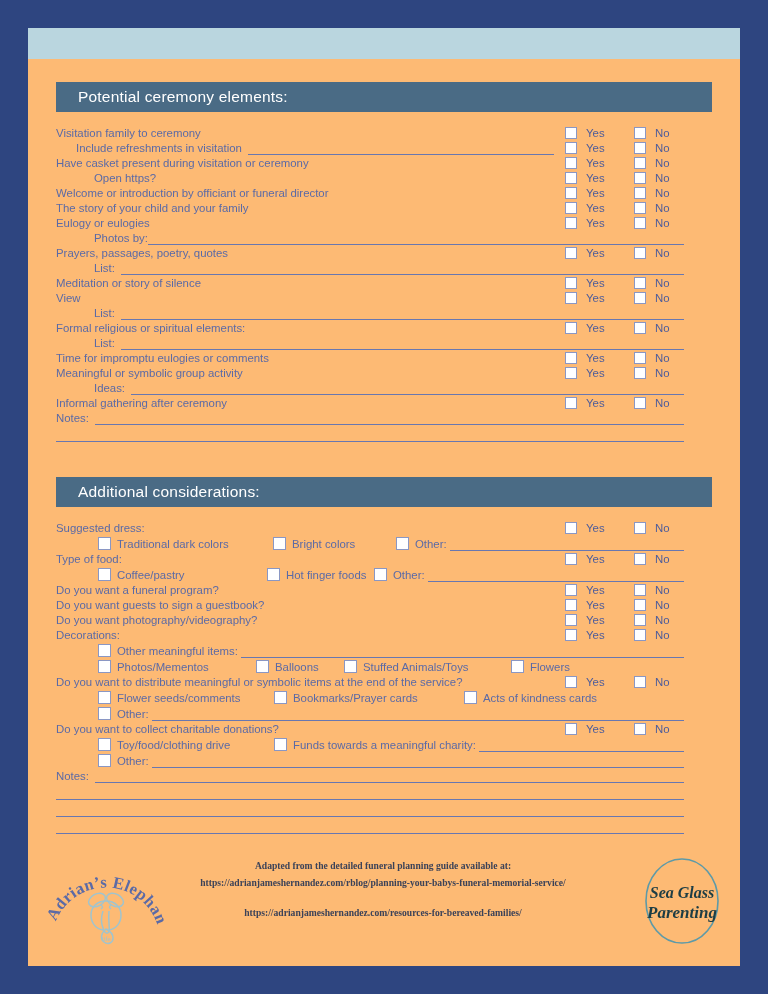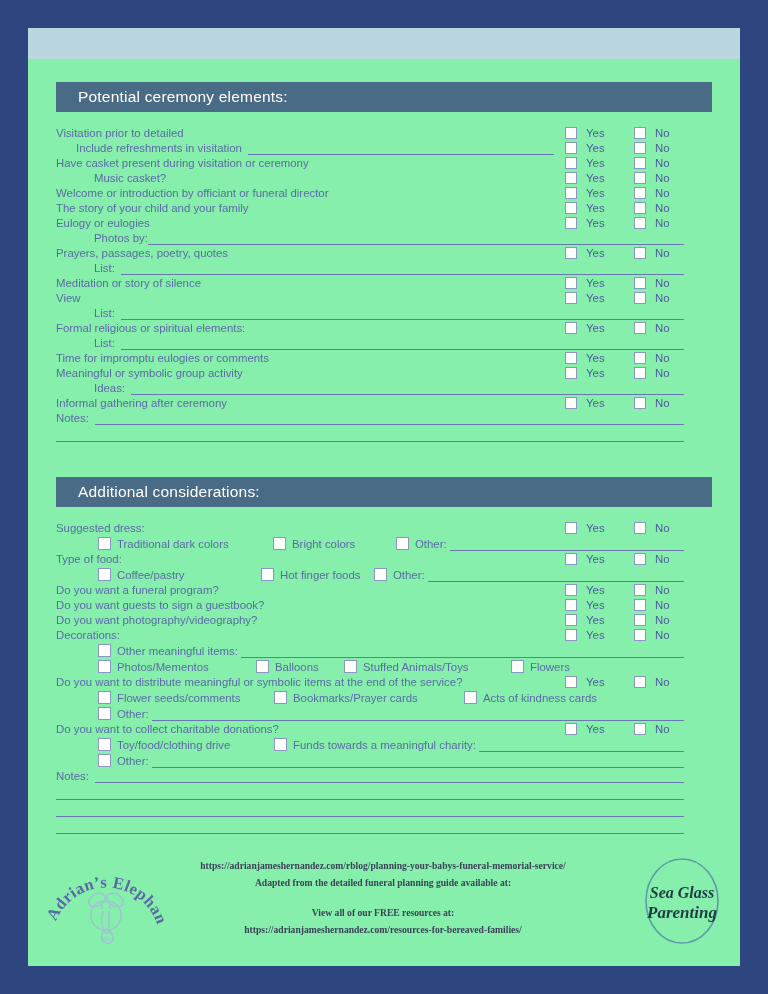--- a/index.html
+++ b/index.html
@@ -6,21 +6,21 @@
   html, body { margin:0; padding:0; }
   body {
     width: 768px; height: 994px;
     background: #2e4580;
     font-family: "Liberation Sans", sans-serif;
     overflow: hidden;
   }
   .page {
     position:absolute; left:28px; top:28px;
     width:712px; height:938px;
-    background:#86efac;
+    background:#fdba74;
   }
   .topband { height:31px; background:#bad6df; }
   .sheet { position:relative; padding:0 0 0 0; }
 
   
   .sec-bar {
     background:#4a6b85;
     color:#ffffff;
     height:30px;
     margin:0 28px 0 28px;
@@ -90,37 +90,37 @@
 
   <div class="sheet">
 
     <div style="height:23px"></div>
     <div class="sec-bar">
       <span>Potential ceremony elements:</span>
     </div>
 
     <div class="block" id="s1" style="margin-top:14px;">
         <div class="row">
-          <span class="label">Visitation prior to detailed</span>
+          <span class="label">Visitation family to ceremony</span>
           <span class="yn yes"><span class="cb"></span><span class="yntext">Yes</span></span>
           <span class="yn no"><span class="cb"></span><span class="yntext">No</span></span>
         </div>
         <div class="row">
           <span class="label indent1">Include refreshments in visitation</span>
           <span class="yn yes"><span class="cb"></span><span class="yntext">Yes</span></span>
           <span class="yn no"><span class="cb"></span><span class="yntext">No</span></span>
           <span class="rule" style="left: 191.891px; top: 13px; right: 158px;"></span>
         </div>
         <div class="row">
           <span class="label">Have casket present during visitation or ceremony</span>
           <span class="yn yes"><span class="cb"></span><span class="yntext">Yes</span></span>
           <span class="yn no"><span class="cb"></span><span class="yntext">No</span></span>
         </div>
         <div class="row">
-          <span class="label indent2">Music casket?</span>
+          <span class="label indent2">Open https?</span>
           <span class="yn yes"><span class="cb"></span><span class="yntext">Yes</span></span>
           <span class="yn no"><span class="cb"></span><span class="yntext">No</span></span>
         </div>
         <div class="row">
           <span class="label">Welcome or introduction by officiant or funeral director</span>
           <span class="yn yes"><span class="cb"></span><span class="yntext">Yes</span></span>
           <span class="yn no"><span class="cb"></span><span class="yntext">No</span></span>
         </div>
         <div class="row">
           <span class="label">The story of your child and your family</span>
@@ -213,21 +213,21 @@
           <span class="opt" style="left: 340px;"><span class="cb sq"></span><span>Other:</span></span>
           <span class="rule" style="left: 393.656px; right: 28px; top: 14px;"></span>
         </div>
         <div class="row">
           <span class="label">Type of food:</span>
           <span class="yn yes"><span class="cb"></span><span class="yntext">Yes</span></span>
           <span class="yn no"><span class="cb"></span><span class="yntext">No</span></span>
         </div>
         <div class="optrow">
           <span class="opt" style="left: 42px;"><span class="cb sq"></span><span>Coffee/pastry</span></span>
-          <span class="opt" style="left: 172px; padding-left: 33px;"><span class="cb sq"></span><span>Hot finger foods</span></span>
+          <span class="opt" style="left: 178px; padding-left: 33px;"><span class="cb sq"></span><span>Hot finger foods</span></span>
           <span class="opt" style="left: 318px;"><span class="cb sq"></span><span>Other:</span></span>
           <span class="rule" style="left: 371.656px; right: 28px; top: 14px;"></span>
         </div>
         <div class="row">
           <span class="label">Do you want a funeral program?</span>
           <span class="yn yes"><span class="cb"></span><span class="yntext">Yes</span></span>
           <span class="yn no"><span class="cb"></span><span class="yntext">No</span></span>
         </div>
         <div class="row">
           <span class="label">Do you want guests to sign a guestbook?</span>
@@ -316,24 +316,23 @@
             <path d="M57,56 C55,62 55,68 57,73 C58,78 62,80 63,76 C64,72 62,66 63,56"></path>
             <path d="M60,74 C55,78 54,84 58,87 C62,90 67,88 67,83 C67,79 64,76 60,74Z"></path>
             <path d="M55,50 q3,2 0,4"></path>
             <path d="M65,50 q-3,2 0,4"></path>
           </g>
           <text x="60" y="86" font-family="Liberation Serif, serif" font-size="7" fill="#9fc4cf" text-anchor="middle">life</text>
         </svg>
       </div>
 
       <div class="foot-text">
+        <div>Adapted from the detailed funeral planning guide available at:</div>
         <div>https://adrianjameshernandez.com/rblog/planning-your-babys-funeral-memorial-service/</div>
-        <div>Adapted from the detailed funeral planning guide available at:</div>
         <div class="gap"></div>
-        <div>View all of our FREE resources at:</div>
         <div>https://adrianjameshernandez.com/resources-for-bereaved-families/</div>
       </div>
 
       <div class="logo-right">
         <svg viewBox="0 0 96 92" width="96" height="92" aria-hidden="true">
           <ellipse cx="48" cy="46" rx="36" ry="42" fill="none" stroke="#5d9aa8" stroke-width="1.6"></ellipse>
           <text x="48" y="43" text-anchor="middle" font-family="Liberation Serif, serif" font-style="italic" font-weight="bold" font-size="16" fill="#1d3d44">Sea Glass</text>
           <text x="48" y="63" text-anchor="middle" font-family="Liberation Serif, serif" font-style="italic" font-weight="bold" font-size="17" fill="#1d3d44">Parenting</text>
         </svg>
       </div>

